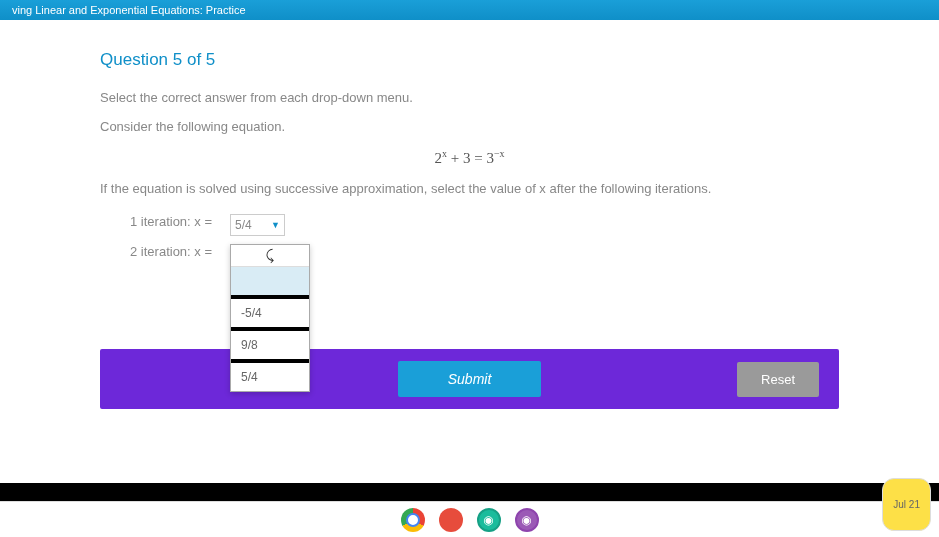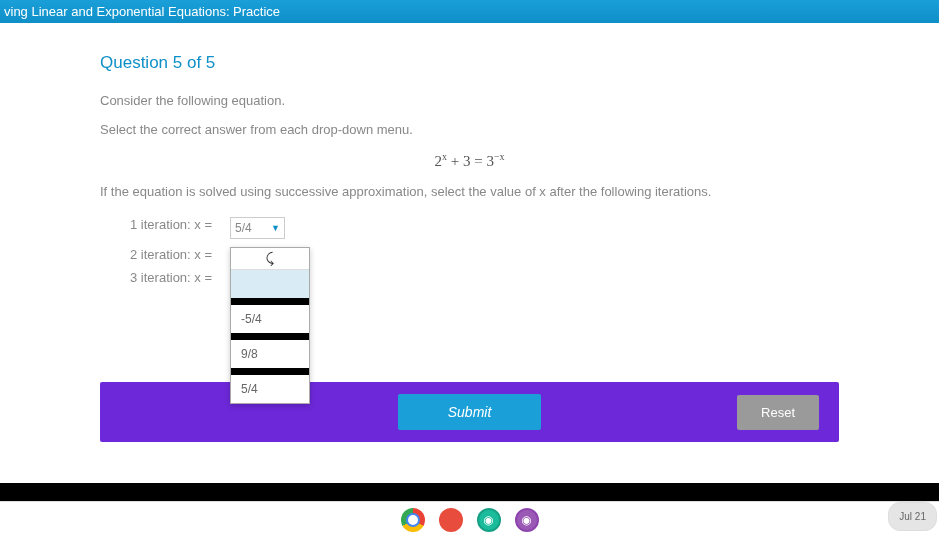--- a/index.html
+++ b/index.html
@@ -11,22 +11,22 @@
       font-family: Arial, Helvetica, sans-serif;
       background: #f5f5f5;
       width: 939px;
       height: 537px;
       overflow: hidden;
       position: relative;
     }
     .header-bar {
       background: linear-gradient(to bottom, #1a9fd8, #0f8fc8);
       color: #fff;
-      padding: 4px 4px;
-      font-size: 13px;
+      padding: 4px 12px;
+      font-size: 11px;
       font-weight: 500;
     }
     .main-content {
       background: #fff;
       margin: 0 auto;
       padding: 20px 100px 30px 100px;
       min-height: 480px;
     }
     .question-title {
       color: #0f8fc8;
@@ -98,21 +98,21 @@
     }
     .dropdown-trigger .cursor-icon {
       font-size: 14px;
       color: #333;
     }
     .dropdown-option {
       padding: 7px 10px;
       font-size: 12px;
       color: #666;
       cursor: pointer;
-      border-bottom: 7px solid #000000;
+      border-bottom: 4px solid #000000;
     }
     .dropdown-option:last-child {
       border-bottom: none;
     }
     .dropdown-option.highlighted {
       background: #d9ecf5;
     }
     .button-bar {
       display: flex;
       align-items: center;
@@ -180,26 +180,26 @@
       height: 10px;
       background: #fff;
       border: 2px solid #4285f4;
       border-radius: 50%;
     }
     .red-icon { background: #e74c3c; }
     .teal-icon { background: #1abc9c; border: 2px solid #16a085; box-sizing: border-box;}
     .purple-icon { background: #9b59b6; border: 2px solid #8e44ad; box-sizing: border-box;}
     .date-pill {
       position: absolute;
-      right: 2px;
+      right: 8px;
       bottom: 6px;
-      background: #e5e5e5;
+      background: #fde047;
       border: 1px solid #ddd;
       border-radius: 12px;
-      padding: 8px 10px;
+      padding: 20px 10px;
       font-size: 10px;
       color: #666;
     }
     .black-border {
       position: absolute;
       bottom: 36px;
       left: 0;
       right: 0;
       height: 18px;
       background: #000;
@@ -208,22 +208,22 @@
 </head>
 <body>
 
 <div class="header-bar">
   <span>ving Linear and Exponential Equations: Practice</span>
 </div>
 
 <div class="main-content">
   <h2 class="question-title">Question 5 of 5</h2>
 
+  <p class="instruction">Select the correct answer from each drop-down menu.</p>
   <p class="instruction">Consider the following equation.</p>
-  <p class="instruction">Select the correct answer from each drop-down menu.</p>
 
   <div class="equation">
     <span>2</span><sup>x</sup><span> + 3 = 3</span><sup>−x</sup>
   </div>
 
   <p class="instruction">If the equation is solved using successive approximation, select the value of x after the following iterations.</p>
 
   <div style="margin-top:18px;">
     <div class="iteration-row">
       <span class="iteration-label">1 iteration: x =</span>
@@ -241,26 +241,20 @@
             <span class="cursor-icon">⤹</span>
           </div>
           <div class="dropdown-option highlighted">&nbsp;</div>
           <div class="dropdown-option">-5/4</div>
           <div class="dropdown-option">9/8</div>
           <div class="dropdown-option">5/4</div>
         </div>
       </div>
     </div>
 
-    <div class="iteration-row">
-      <span class="iteration-label">3 iteration: x =</span>
-      <div class="select-box" style="width:55px;">
-        <span>&nbsp;</span>
-      </div>
-    </div>
   </div>
 
   <div class="button-bar">
     <div class="button-bar-left"></div>
     <button class="submit-btn">Submit</button>
     <div class="button-bar-left" style="text-align:right;">
       <button class="reset-btn">Reset</button>
     </div>
   </div>
 </div>

